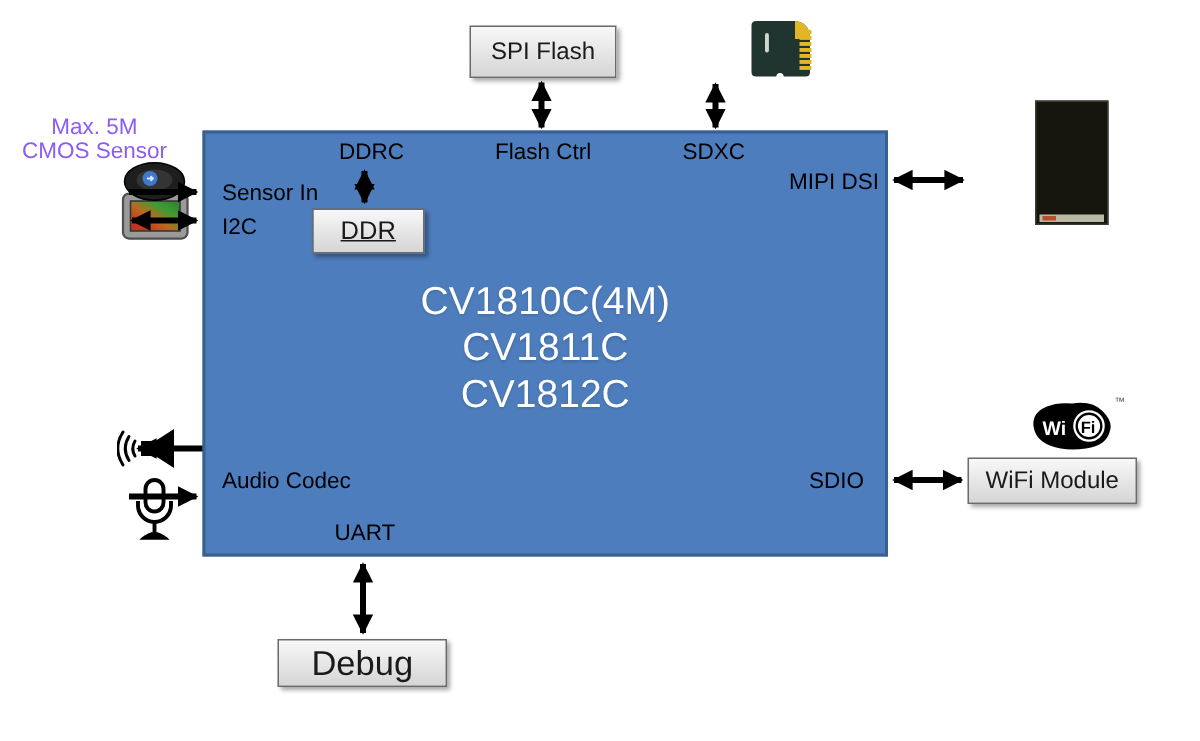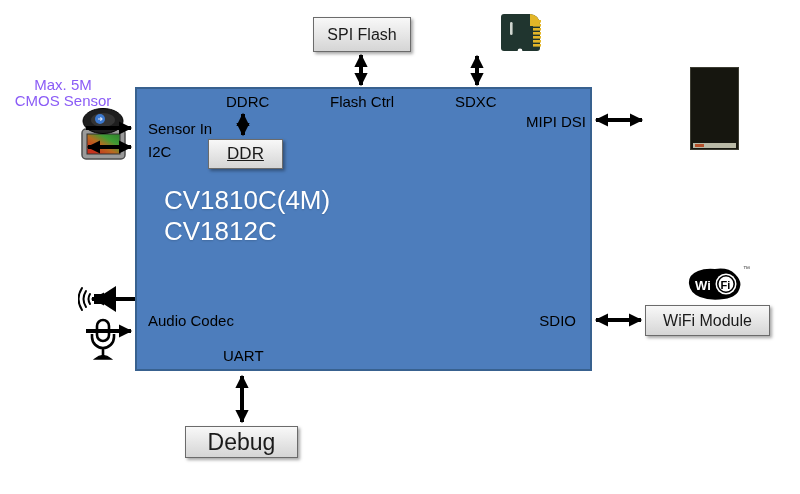--- a/index.html
+++ b/index.html
@@ -18,38 +18,37 @@
   .port-ddrc{left:89px;top:4px;}
   .port-flashctrl{left:193px;top:4px;}
   .port-sdxc{left:318px;top:4px;}
   .port-sensorin{left:11px;top:31px;}
   .port-i2c{left:11px;top:54px;}
   .port-mipidsi{right:4px;top:24px;}
   .port-audiocodec{left:11px;top:223px;}
   .port-sdio{right:14px;top:223px;}
   .port-uart{left:86px;top:258px;}
   .chip-title{
-    position:absolute;left:0;top:96px;width:100%;text-align:left;
+    position:absolute;left:0;top:96px;width:100%;text-align:center;
     color:#ffffff;font-size:26px;line-height:31px;
     text-shadow:0 1px 2px rgba(0,0,0,0.15);
-    margin-left:27px;
   }
   
   .gbox{
     position:absolute;box-sizing:border-box;
     background:linear-gradient(#f8f8f8,#d5d5d5);
     border:1px solid #6b6b6b;
     box-shadow:2px 2px 3px rgba(0,0,0,0.35);
     color:#1a1a1a;display:flex;align-items:center;justify-content:center;
     white-space:nowrap;
   }
   .gbox-spiflash{left:313px;top:17px;width:98px;height:35px;font-size:16px;}
   .gbox-ddr{left:208px;top:139px;width:75px;height:30px;font-size:17px;z-index:3;text-decoration:underline;}
   .gbox-debug{left:185px;top:426px;width:113px;height:32px;font-size:23px;}
-  .gbox-wifi{left:645px;top:305px;width:125px;height:31px;font-size:16px;}
+  .gbox-wifi{left:645px;top:305px;width:113px;height:31px;font-size:16px;}
   
   .cmos-label{
     position:absolute;left:4px;top:77px;width:118px;text-align:center;
     color:#8b5cf6;font-size:15px;line-height:16px;
   }
   
   .icon{position:absolute;margin-left:44px;}
   .icon-camera{left:36px;top:107px;width:48px;height:54px;}
   .icon-sdcard{left:453px;top:12px;width:46px;height:41px;}
   .icon-display{
@@ -81,20 +80,21 @@
     <span class="port port-flashctrl">Flash Ctrl</span>
     <span class="port port-sdxc">SDXC</span>
     <span class="port port-sensorin">Sensor In</span>
     <span class="port port-i2c">I2C</span>
     <span class="port port-mipidsi">MIPI DSI</span>
     <span class="port port-audiocodec">Audio Codec</span>
     <span class="port port-sdio">SDIO</span>
     <span class="port port-uart">UART</span>
     <div class="chip-title">
       <div>CV1810C(4M)</div>
+      <div>CV1811C</div>
       <div>CV1812C</div>
     </div>
   </div>
 
   <div class="gbox gbox-spiflash">SPI Flash</div>
   <div class="gbox gbox-ddr">DDR</div>
   <div class="gbox gbox-debug">Debug</div>
   <div class="gbox gbox-wifi">WiFi Module</div>
 
   <div class="cmos-label">

